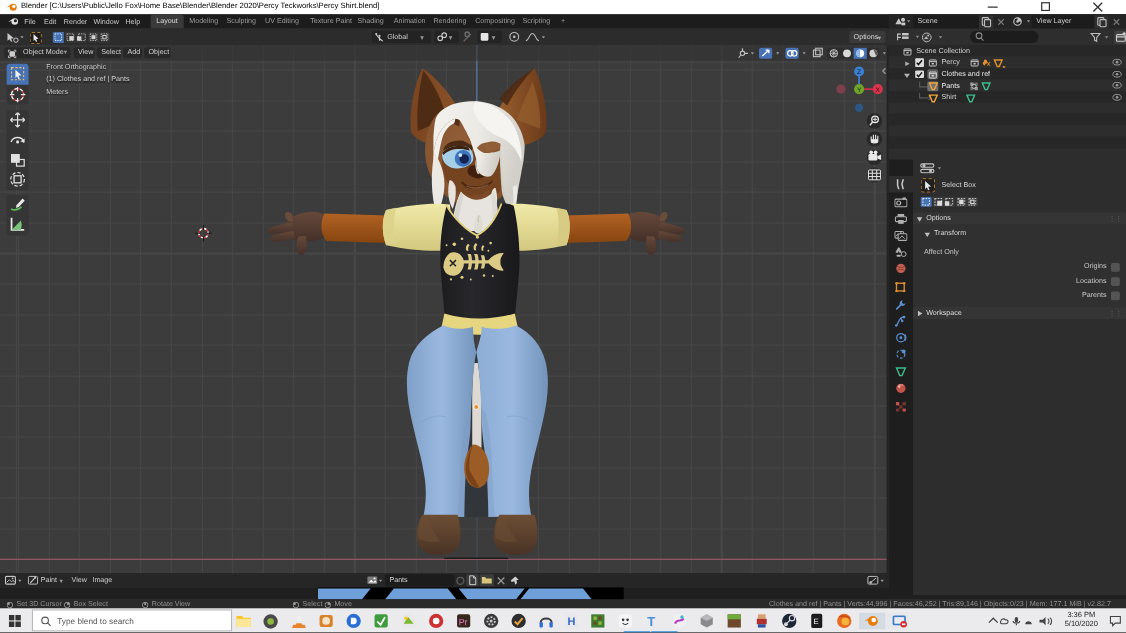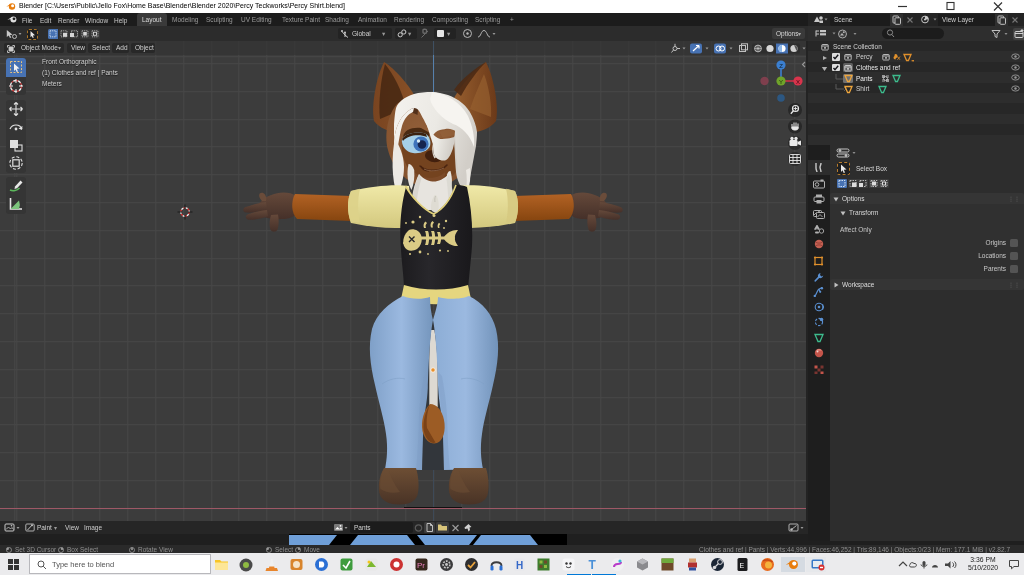--- a/index.html
+++ b/index.html
@@ -918,21 +918,21 @@
       <rect x="0" y="0" width="5" height="5" fill="#333"></rect>
       <rect x="6" y="0" width="5" height="5" fill="#333"></rect>
       <rect x="0" y="6" width="5" height="5" fill="#333"></rect>
       <rect x="6" y="6" width="5" height="5" fill="#333"></rect>
     </svg>
     <div class="abs" style="left:29px;top:1px;width:182px;height:20px;background:#ffffff;border:1px solid #b8b8bc">
       <svg class="abs" style="left:7px;top:5px" width="10" height="10" viewBox="0 0 10 10">
         <circle cx="4" cy="4" r="3" fill="none" stroke="#555" stroke-width="1"></circle>
         <line x1="6.2" y1="6.2" x2="9" y2="9" stroke="#555" stroke-width="1"></line>
       </svg>
-      <span class="abs" style="left:22px;top:5px;color:#545454;font-size:7.5px">Type here to blend</span>
+      <span class="abs" style="left:22px;top:5px;color:#545454;font-size:7.5px">Type blend to search</span>
     </div>
 
     <svg class="abs" style="left:214px;top:4px" width="612" height="15" viewBox="0 0 612 15">
 
       <g transform="translate(0,0)">
         <path d="M1 3 L6 3 L7.5 4.5 L14 4.5 L14 13 L1 13 Z" fill="#f8c525"></path>
         <path d="M1 5.5 L14 5.5 L14 13 L1 13 Z" fill="#fde697"></path>
         <path d="M1 5 L9 5 L10 6.5 L1 6.5 Z" fill="#3999d4" opacity="0"></path>
       </g>
 

